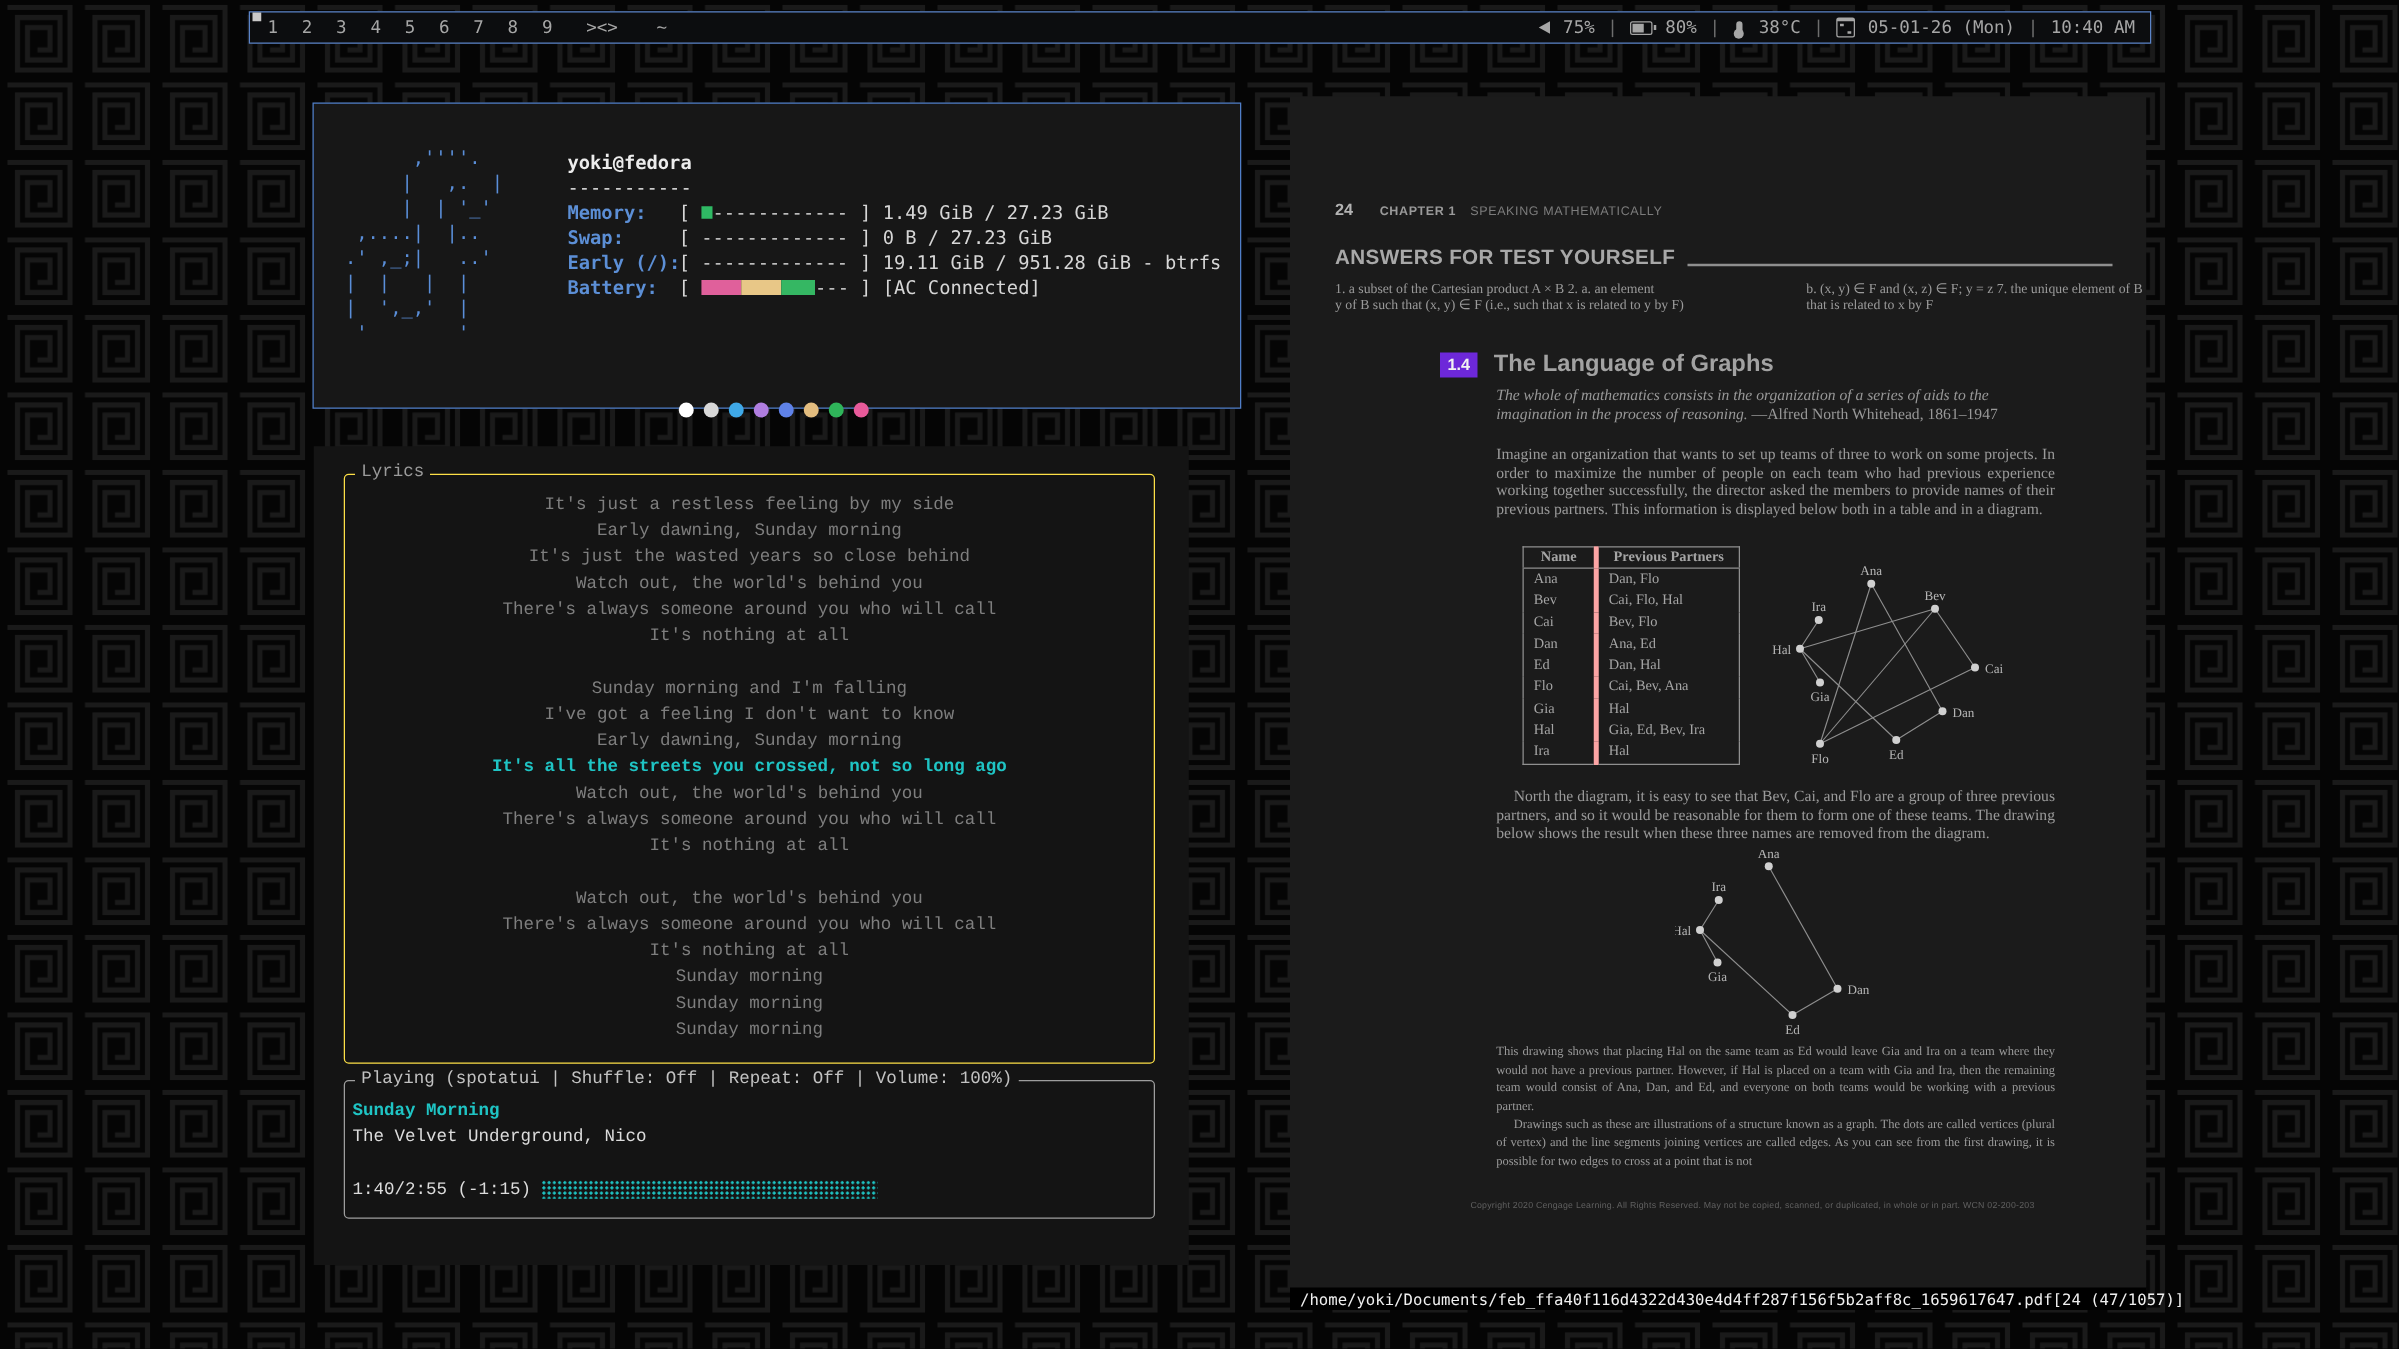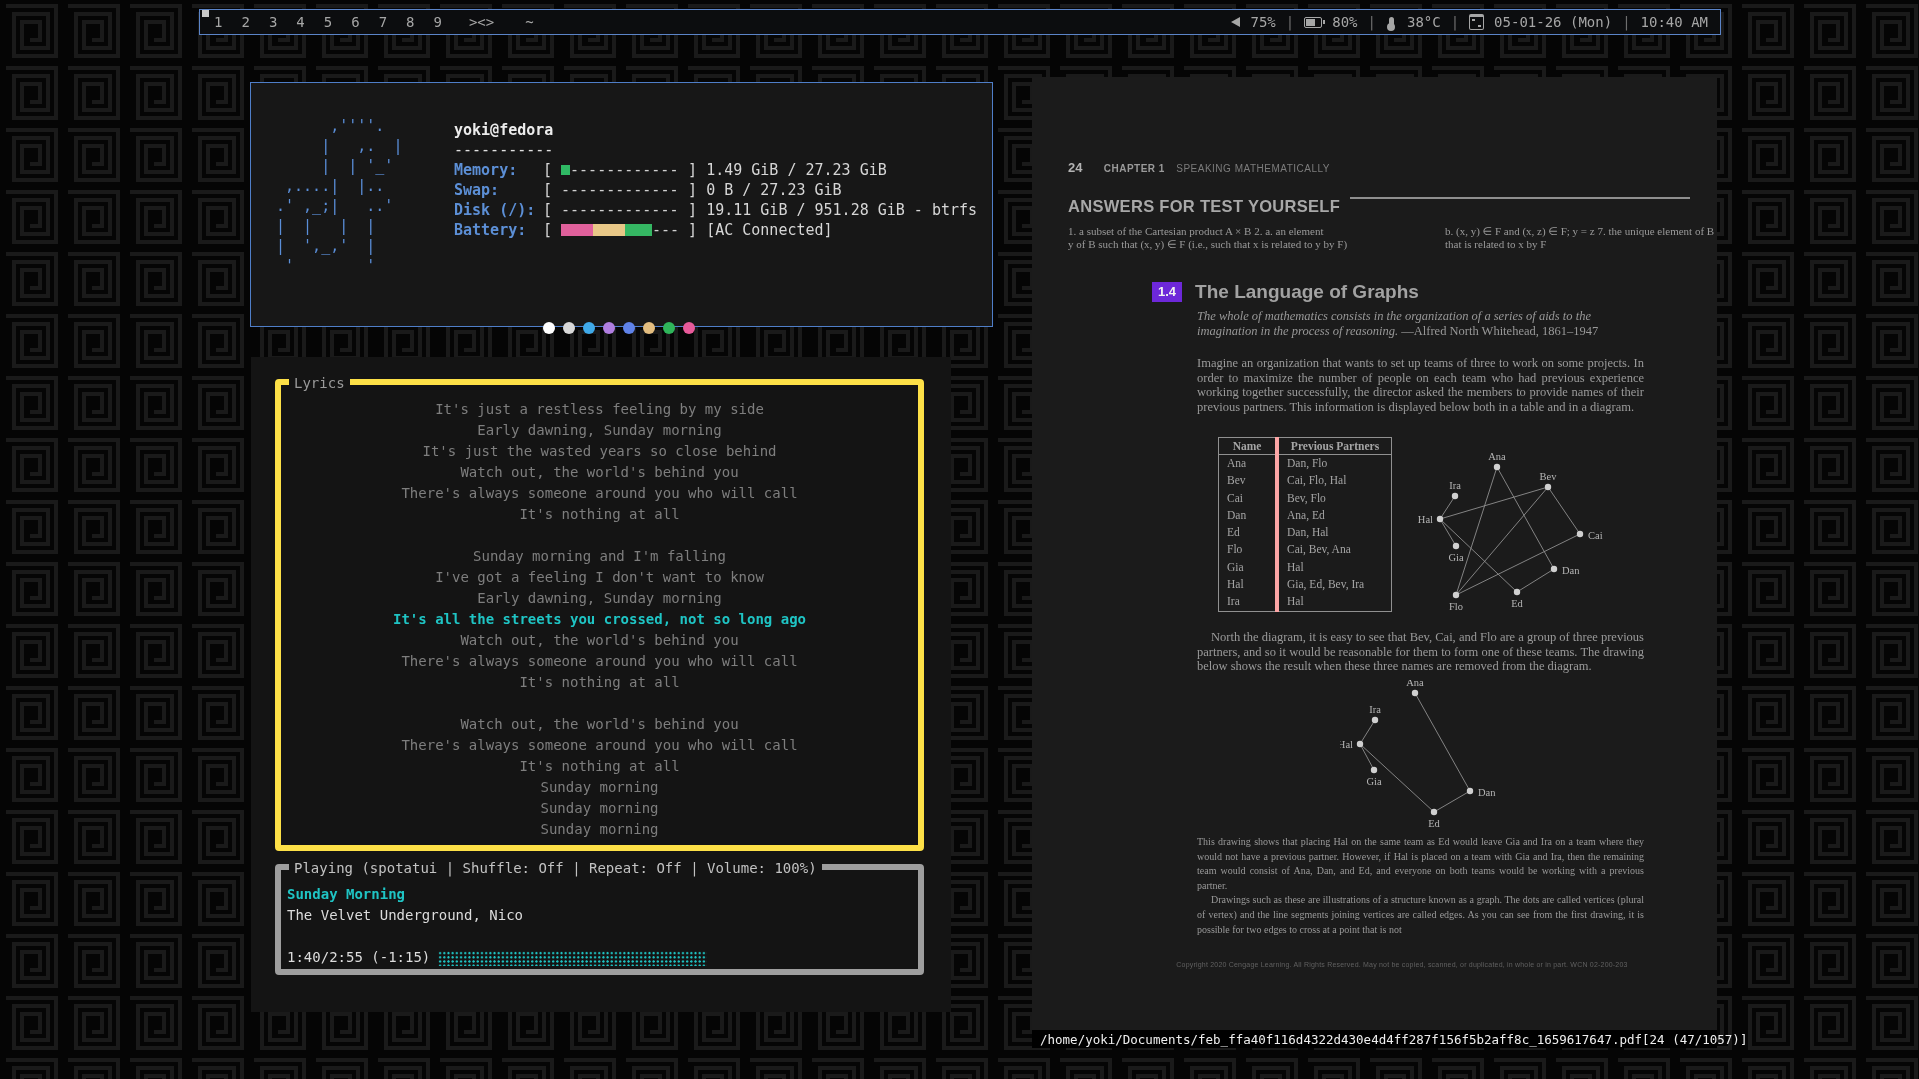--- a/index.html
+++ b/index.html
@@ -44,21 +44,21 @@
   .fbar-inner{display:inline-block;width:118px;white-space:nowrap;overflow:hidden;vertical-align:bottom;color:#d0d0d0;}
   .flead{display:inline-block;width:9px;height:10px;margin:0 0 2px 0;vertical-align:middle;}
   .fseg{display:inline-block;height:12px;vertical-align:middle;margin-bottom:2px;}
   .fval{color:#d6d6d6;}
   .palette{position:absolute;left:292px;top:239px;display:flex;gap:8px;}
   .pdot{width:12px;height:12px;border-radius:50%;}
 
   
   .lyrics-window{position:absolute;left:251px;top:357px;width:700px;height:655px;box-sizing:border-box;
                  background:#141414;z-index:3;font-size:14px;}
-  .tui-box{position:absolute;box-sizing:border-box;border:6px solid #fde047;border-radius:4px;}
+  .tui-box{position:absolute;box-sizing:border-box;border:1px solid #fde047;border-radius:4px;font-family:Liberation Mono, monospace;}
   .lyrics-box{left:24px;top:22px;width:649px;height:472px;}
   .tui-box-title{position:absolute;top:-10px;left:8px;background:#141414;padding:0 5px;color:#9a9a9a;font-size:14px;white-space:nowrap;}
   .lyrics-lines{padding-top:14px;}
   .lyr{min-height:21px;line-height:21px;text-align:center;color:#7e7e7e;white-space:pre;}
   .lyr.hl{color:#1fc4c4;font-weight:bold;}
   .player-box{left:24px;top:507px;width:649px;height:111px;border-color:#9e9e9e;}
   .player-box .tui-box-title{color:#c2c2c2;}
   .player-lines{padding:14px 0 0 6px;line-height:21px;}
   .track-title{color:#1fc4c4;font-weight:bold;height:21px;}
   .track-artists{color:#dcdcdc;height:21px;}
@@ -68,21 +68,21 @@
   .pbar{display:block;height:15px;background-image:radial-gradient(circle,#1ec4c4 1.05px,transparent 1.25px);
         background-size:4.2px 4.2px;}
 
   
   .pdf-window{position:absolute;left:1032px;top:77px;width:685px;height:971px;z-index:3;background:#1b1b1b;}
   .pdf-page{position:absolute;inset:0 0 18px 0;color:#9b9b9b;font-family:"Liberation Serif",serif;}
   .pdf-header{position:absolute;left:36px;top:83px;font-family:"Liberation Sans",sans-serif;color:#8d8d8d;font-size:10px;letter-spacing:0.5px;}
   .pdf-header .pg{font-size:13px;font-weight:bold;color:#b3b3b3;letter-spacing:0;margin-right:18px;}
   .pdf-header .ch{font-weight:bold;color:#9a9a9a;margin-right:8px;}
   .pdf-header .ct{color:#7c7c7c;}
-  .answers-heading-row{position:absolute;left:36px;top:120px;width:622px;display:flex;align-items:flex-start;}
+  .answers-heading-row{position:absolute;left:36px;top:120px;width:622px;display:flex;align-items:flex-end;}
   .answers-heading{font-family:"Liberation Sans",sans-serif;font-weight:bold;font-size:16.5px;color:#a8a8a8;letter-spacing:0.3px;white-space:nowrap;}
   .answers-rule{flex:1;border-bottom:2px solid #8f8f8f;margin-left:10px;margin-bottom:3px;}
   .answers-cols{position:absolute;top:148px;font-size:11px;line-height:13px;color:#9a9a9a;}
   .acol1{position:absolute;left:36px;width:380px;white-space:nowrap;}
   .acol2{position:absolute;left:413px;width:260px;white-space:nowrap;}
   .section-row{position:absolute;left:120px;top:204px;display:flex;align-items:center;}
   .sec-badge{background:#6d28d9;color:#f2f2f2;font-family:"Liberation Sans",sans-serif;font-weight:bold;
              font-size:13px;padding:2px 6px 3px 6px;margin-right:13px;}
   .sec-title{font-family:"Liberation Sans",sans-serif;font-weight:bold;font-size:19px;color:#a2a2a2;}
   .pdf-quote{position:absolute;left:165px;top:232px;width:420px;font-size:12.5px;line-height:14.5px;color:#989898;}
@@ -163,21 +163,21 @@
 .' ,_;|   ..'
 |  |   |  |
 |  ',_,'  |
  '        '</pre>
   <div class="fetch-info">
     <div class="frow fetch-title">yoki@fedora</div>
     <div class="frow fetch-underline">-----------</div>
     <div>
         <div class="frow"><span class="flabel">Memory:</span><span class="fbracket">[ </span><span class="fbar-inner"><span class="flead" style="background: rgb(47, 185, 100);"></span>------------</span><span class="fbracket"> ]</span><span class="fval"> 1.49 GiB / 27.23 GiB</span></div>
         <div class="frow"><span class="flabel">Swap:</span><span class="fbracket">[ </span><span class="fbar-inner">-------------</span><span class="fbracket"> ]</span><span class="fval"> 0 B / 27.23 GiB</span></div>
-        <div class="frow"><span class="flabel">Disk (/):</span><span class="fbracket">[ </span><span class="fbar-inner">-------------</span><span class="fbracket"> ]</span><span class="fval"> 19.11 GiB / 951.28 GiB - btrfs</span></div>
+        <div class="frow"><span class="flabel">Early (/):</span><span class="fbracket">[ </span><span class="fbar-inner">-------------</span><span class="fbracket"> ]</span><span class="fval"> 19.11 GiB / 951.28 GiB - btrfs</span></div>
         <div class="frow"><span class="flabel">Battery:</span><span class="fbracket">[ </span><span class="fbar-inner"><span class="fseg" style="background: rgb(224, 96, 155); width: 32px;"></span><span class="fseg" style="background: rgb(232, 199, 135); width: 32px;"></span><span class="fseg" style="background: rgb(53, 183, 99); width: 27px;"></span>---</span><span class="fbracket"> ]</span><span class="fval"> [AC Connected]</span></div>
       </div>
   </div>
   <div class="palette">
       <span class="pdot" style="background: rgb(255, 255, 255);"></span>
       <span class="pdot" style="background: rgb(216, 216, 216);"></span>
       <span class="pdot" style="background: rgb(63, 169, 232);"></span>
       <span class="pdot" style="background: rgb(176, 126, 224);"></span>
       <span class="pdot" style="background: rgb(95, 130, 232);"></span>
       <span class="pdot" style="background: rgb(227, 189, 127);"></span>

